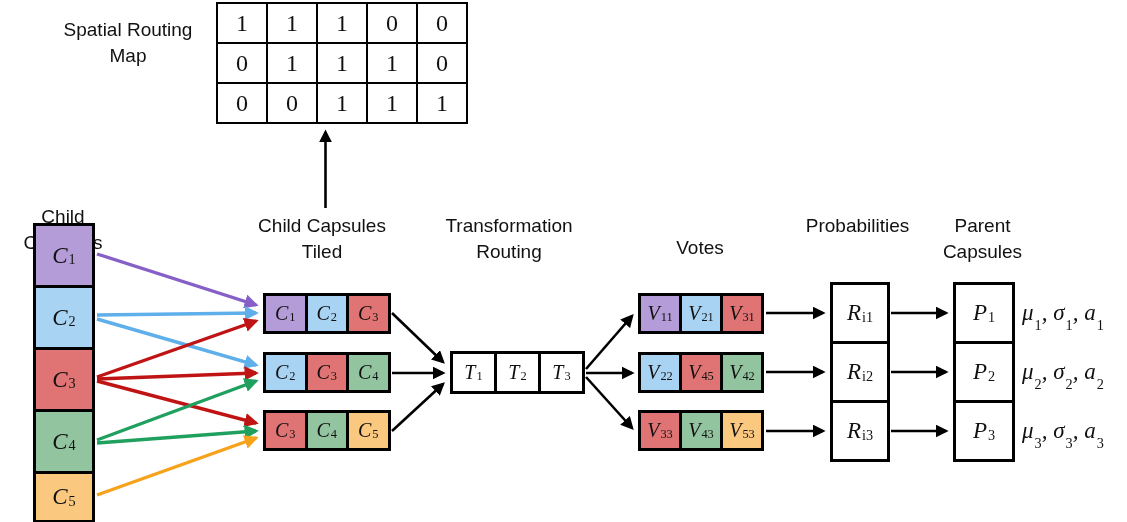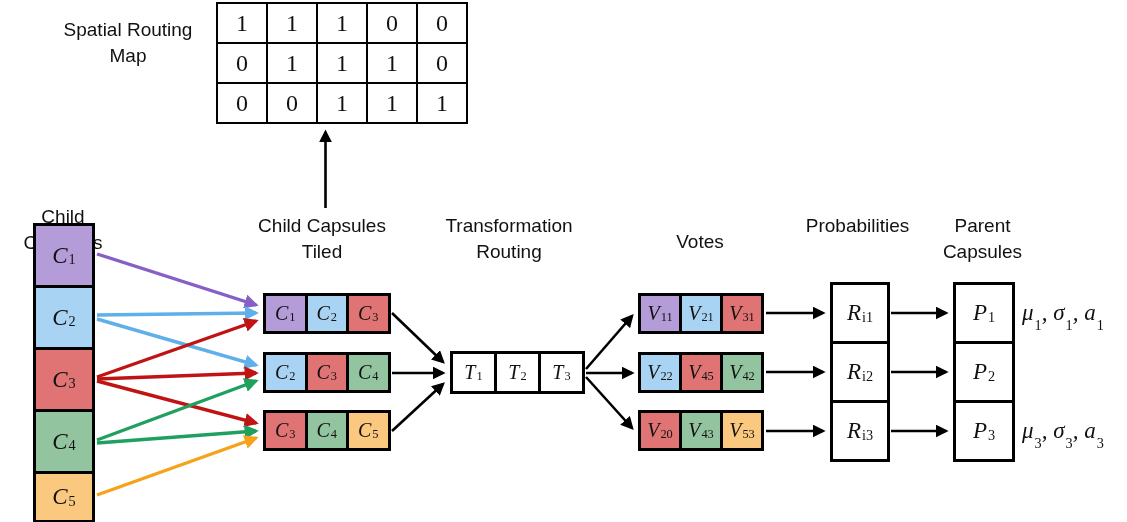--- a/index.html
+++ b/index.html
@@ -203,21 +203,21 @@
     <div class="box mcell">
         <span class="math">T</span>
         <sub>2</sub>
       </div>
     <div class="box mcell">
         <span class="math">T</span>
         <sub>3</sub>
       </div>
   </div>
 
-  <div class="lbl" style="left:630px;top:229px;width:140px;">
+  <div class="lbl" style="left:630px;top:235px;width:140px;">
     <div>Votes</div>
   </div>
 
   <div class="hrow" style="left:638px;top:293px;">
     <div class="box vcell" style="background: rgb(180, 156, 217);">
         <span class="math">V</span>
         <sub>11</sub>
       </div>
     <div class="box vcell" style="background: rgb(169, 211, 243);">
         <span class="math">V</span>
@@ -238,21 +238,21 @@
         <sub>45</sub>
       </div>
     <div class="box vcell" style="background: rgb(147, 196, 160);">
         <span class="math">V</span>
         <sub>42</sub>
       </div>
   </div>
   <div class="hrow" style="left:638px;top:410px;">
     <div class="box vcell" style="background: rgb(224, 115, 115);">
         <span class="math">V</span>
-        <sub>20</sub>
+        <sub>33</sub>
       </div>
     <div class="box vcell" style="background: rgb(147, 196, 160);">
         <span class="math">V</span>
         <sub>43</sub>
       </div>
     <div class="box vcell" style="background: rgb(251, 200, 127);">
         <span class="math">V</span>
         <sub>53</sub>
       </div>
   </div>
@@ -290,15 +290,16 @@
         <span class="math">P</span>
         <sub>2</sub>
       </div>
     <div class="box pcell">
         <span class="math">P</span>
         <sub>3</sub>
       </div>
   </div>
 
   <div class="out" style="top:299px;"><span>μ</span><sub>1</sub><span>, σ</span><sub>1</sub><span>, a</span><sub>1</sub></div>
+  <div class="out" style="top:358px;"><span>μ</span><sub>2</sub><span>, σ</span><sub>2</sub><span>, a</span><sub>2</sub></div>
   <div class="out" style="top:417px;"><span>μ</span><sub>3</sub><span>, σ</span><sub>3</sub><span>, a</span><sub>3</sub></div>
 
 </div>
 
 </body></html>

